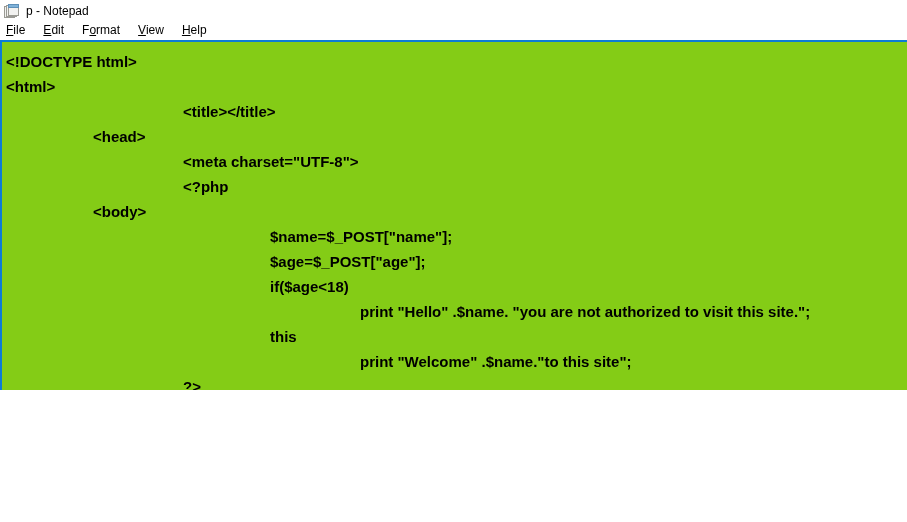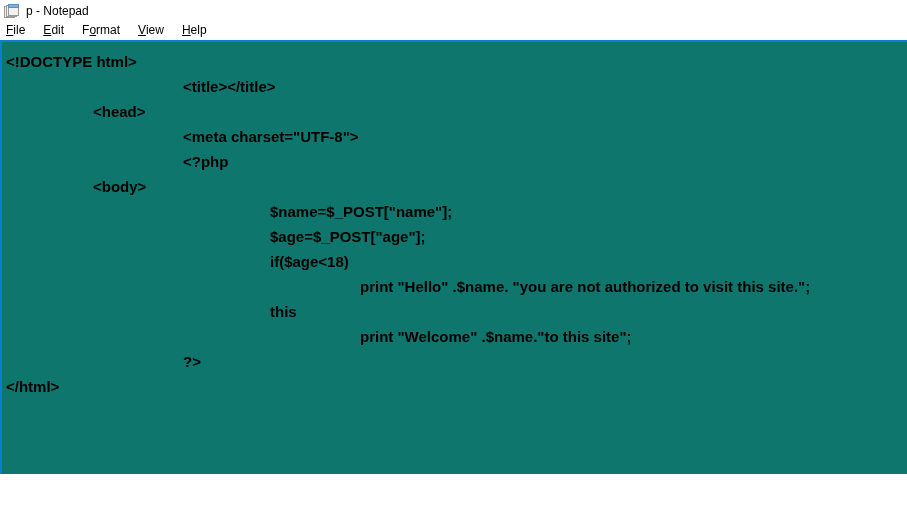--- a/index.html
+++ b/index.html
@@ -12,21 +12,21 @@
     height: 522px;
     overflow: hidden;
     background: #ffffff;
     font-family: "Liberation Sans", sans-serif;
     -webkit-font-smoothing: none;
   }
 
   #app {
     position: relative;
     width: 907px;
-    height: 474px;
+    height: 390px;
     background: #ffffff;
     display: flex;
     flex-direction: column;
   }
 
   
   .titlebar {
     height: 21px;
     flex: 0 0 21px;
     background: #ffffff;
@@ -87,21 +87,21 @@
     cursor: default;
   }
   .menu-item .ak {
     text-decoration: underline;
   }
 
   
   .editor-wrap {
     flex: 1 1 auto;
     position: relative;
-    background: #0f766e;
+    background: #84cc16;
     border-top: 2px solid #0c7cd5;
     border-left: 2px solid #0c7cd5;
     box-sizing: border-box;
     overflow: hidden;
   }
   .editor {
     position: absolute;
     left: 0;
     top: 0;
     right: 0;
@@ -147,20 +147,21 @@
       <div class="menu-item"><span class="ak">F</span>ile</div>
       <div class="menu-item"><span class="ak">E</span>dit</div>
       <div class="menu-item">F<span class="ak">o</span>rmat</div>
       <div class="menu-item"><span class="ak">V</span>iew</div>
       <div class="menu-item"><span class="ak">H</span>elp</div>
     </div>
 
   <div class="editor-wrap">
     <div class="editor" id="editor">
         <div class="code-line ind0">&lt;!DOCTYPE html&gt;</div>
+        <div class="code-line ind0">&lt;html&gt;</div>
         <div class="code-line ind2">&lt;title&gt;&lt;/title&gt;</div>
         <div class="code-line ind1">&lt;head&gt;</div>
         <div class="code-line ind2">&lt;meta charset="UTF-8"&gt;</div>
         <div class="code-line ind2">&lt;?php</div>
         <div class="code-line ind1">&lt;body&gt;</div>
         <div class="code-line ind3">$name=$_POST["name"];</div>
         <div class="code-line ind3">$age=$_POST["age"];</div>
         <div class="code-line ind3">if($age&lt;18)</div>
         <div class="code-line ind4">print "Hello" .$name. "you are not authorized to visit this site.";</div>
         <div class="code-line ind3">this</div>

